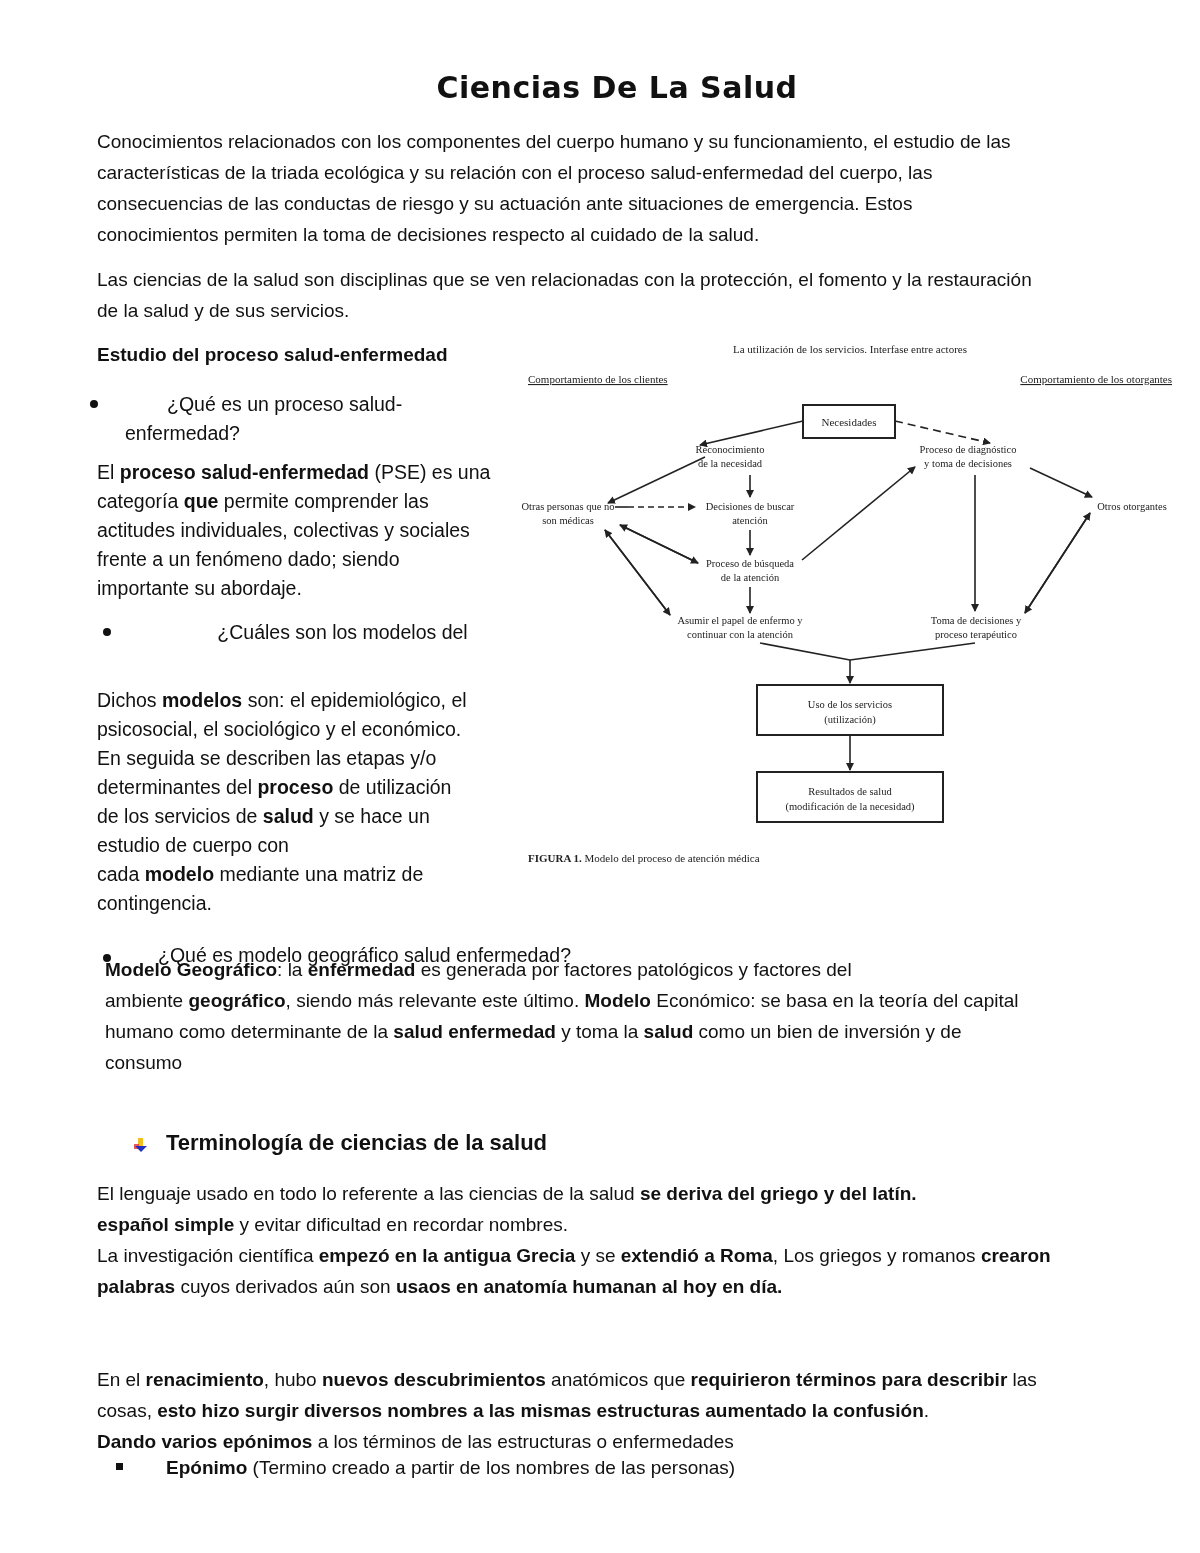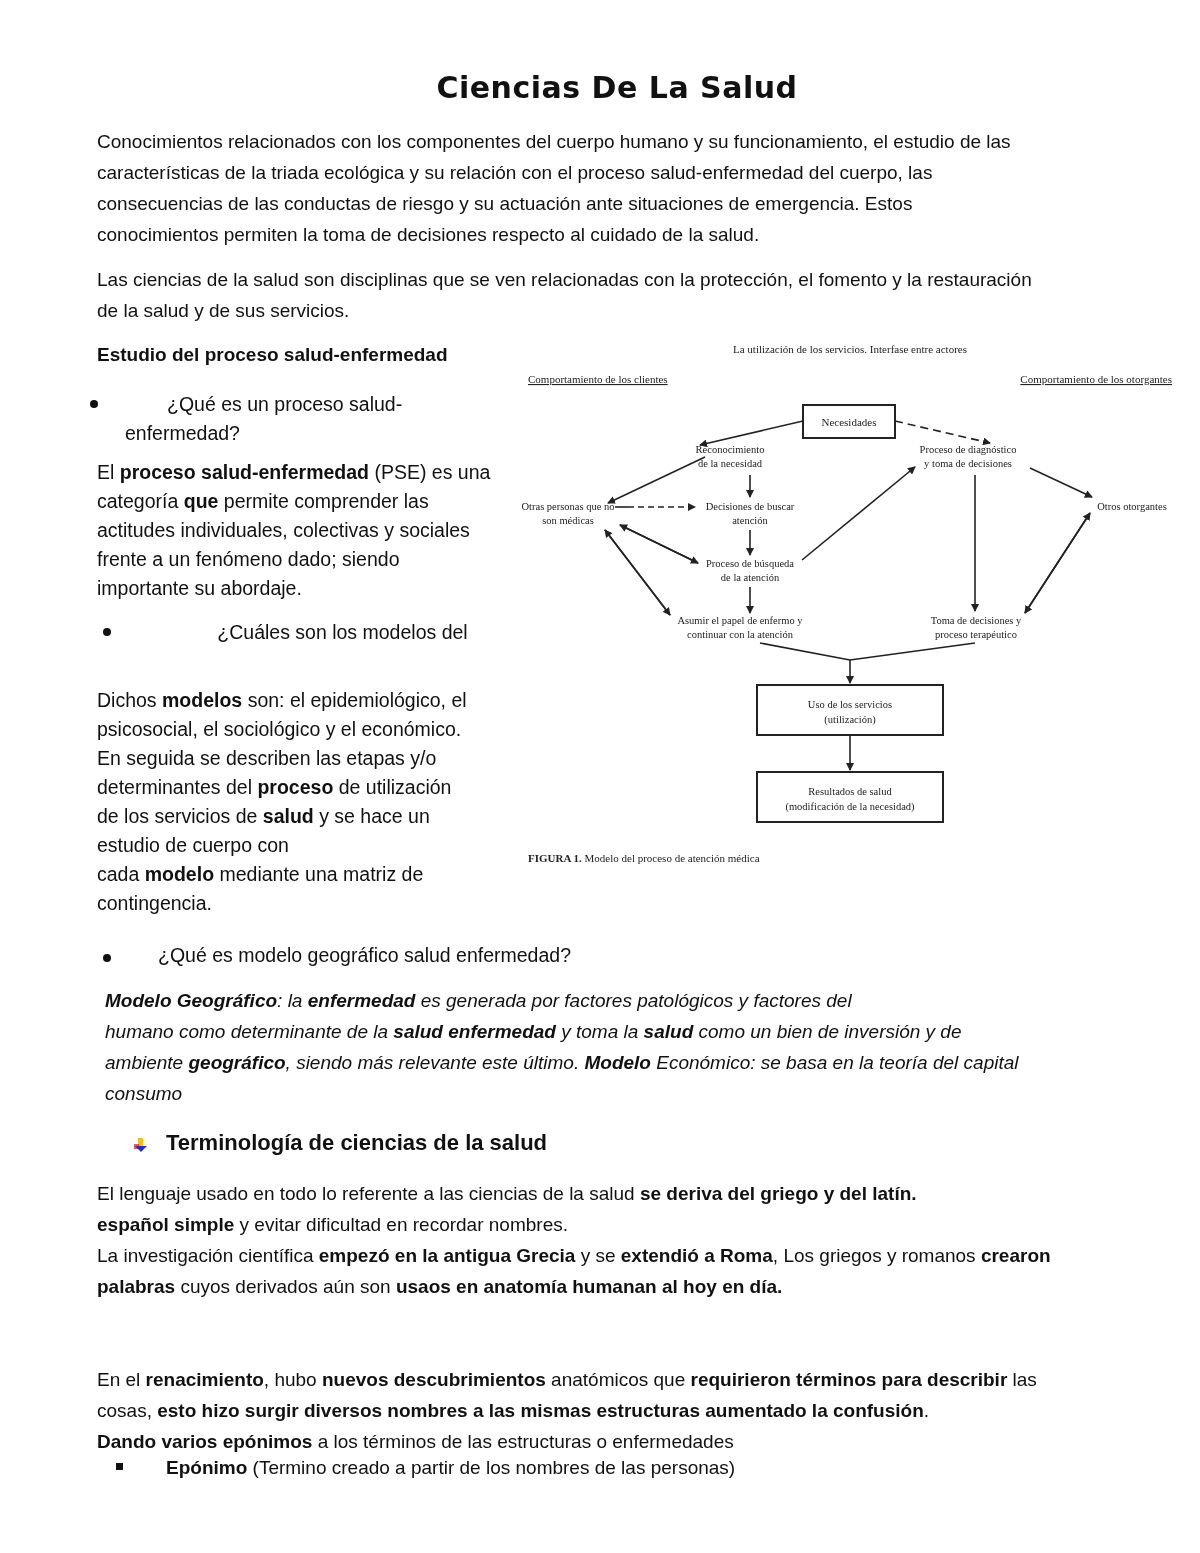--- a/index.html
+++ b/index.html
@@ -134,24 +134,24 @@
   </g>
 
   <text x="8" y="527" font-size="11">
     <tspan font-weight="bold">FIGURA 1.</tspan><tspan> Modelo del proceso de atención médica</tspan>
   </text>
 </svg>
 
 <span class="bdot" style="left:103px; top:954px;"></span>
 <div class="abs" style="left:158px; top:944px; font-size:19.5px;">¿Qué es modelo geográfico salud enfermedad?</div>
 
-<div class="abs para" style="left:105px; top:985px; width:1060px;font-style:italic;">
+<div class="abs para" style="left:105px; top:954px; width:1060px;">
   <div><b>Modelo Geográfico</b><span>: la </span><b>enfermedad</b><span> es generada por factores patológicos y factores del</span></div>
+  <div><span>ambiente </span><b>geográfico</b><span>, siendo más relevante este último. </span><b>Modelo</b><span> Económico: se basa en la teoría del capital</span></div>
   <div><span>humano como determinante de la </span><b>salud enfermedad</b><span> y toma la </span><b>salud</b><span> como un bien de inversión y de</span></div>
-  <div><span>ambiente </span><b>geográfico</b><span>, siendo más relevante este último. </span><b>Modelo</b><span> Económico: se basa en la teoría del capital</span></div>
   <div>consumo</div>
 </div>
 
 <svg class="abs" style="left:132px; top:1136px;" width="18" height="18" viewBox="0 0 18 18">
   <rect x="6" y="2" width="5" height="9" fill="#f0c020"></rect>
   <rect x="2" y="8" width="5" height="5" fill="#e03030" opacity="0.8"></rect>
   <path d="M3,10 L15,10 L9,16 Z" fill="#2030c0"></path>
 </svg>
 <div class="abs section-title" style="left:166px; top:1130px;">Terminología de ciencias de la salud</div>
 

